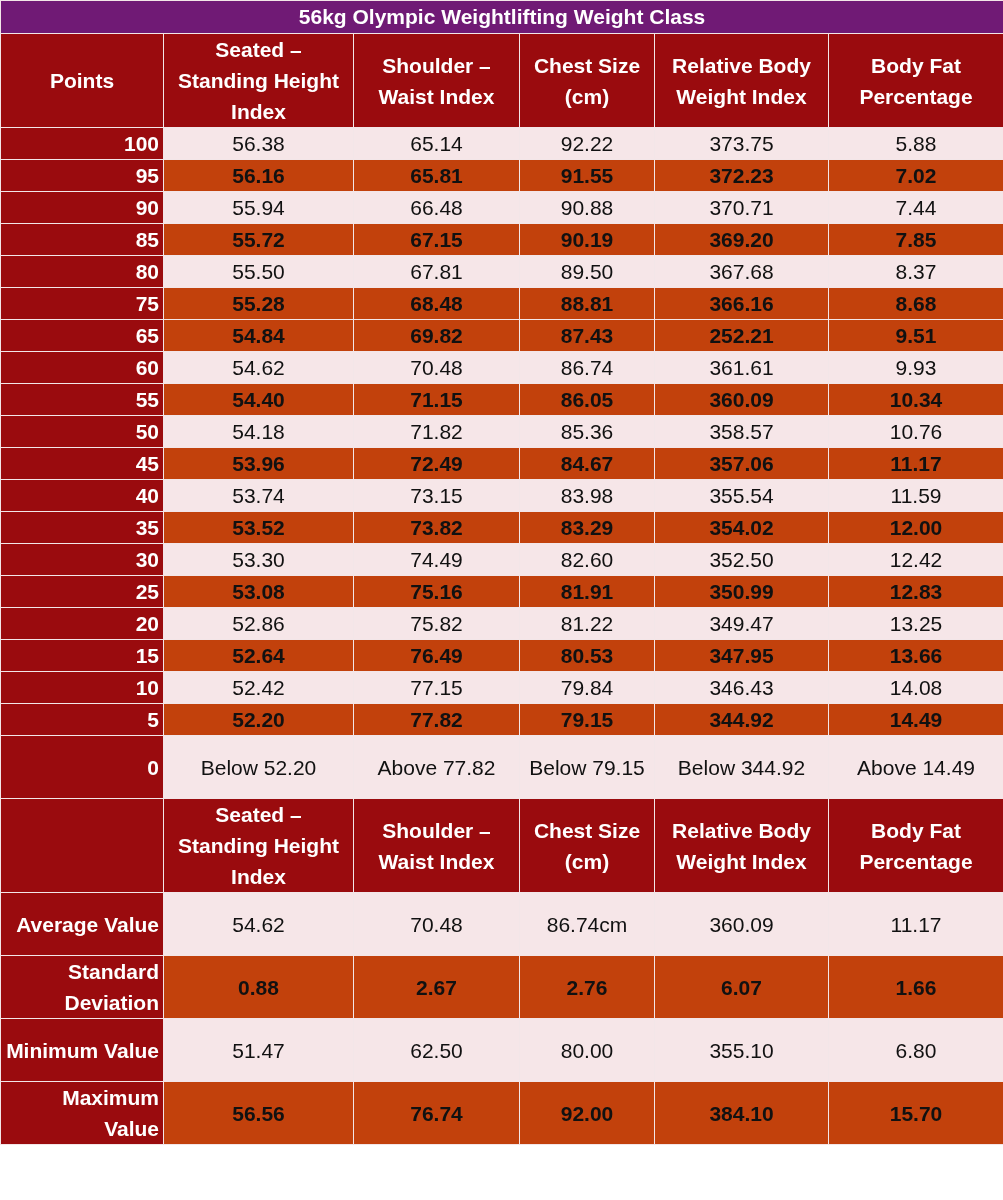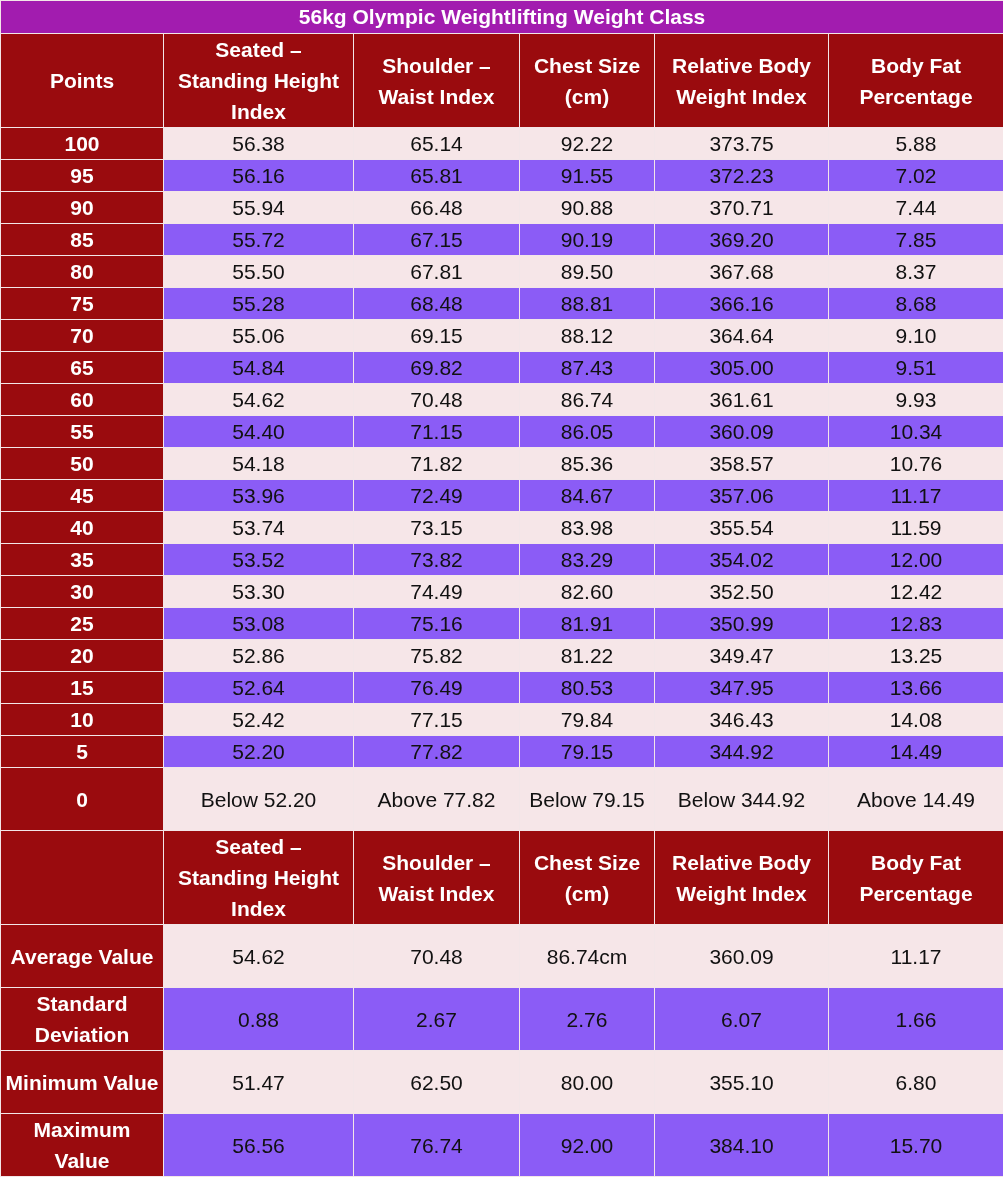--- a/index.html
+++ b/index.html
@@ -1,27 +1,27 @@
 <!DOCTYPE html>
 <html><head>
 <meta charset="utf-8">
 <style>
   html,body{margin:0;padding:0;background:#ffffff;}
   body{width:1003px;height:1200px;overflow:hidden;font-family:"Liberation Sans","DejaVu Sans",sans-serif;}
   table{border-collapse:collapse;width:1003px;table-layout:fixed;}
   td,th{border:1.5px solid #f3e6e8;text-align:center;vertical-align:middle;padding:0 4px;line-height:31px;}
-  .title{background:#a21caf;color:#fff;font-weight:bold;font-size:21px;height:32px;line-height:30px;}
+  .title{background:#701a75;color:#fff;font-weight:bold;font-size:21px;height:32px;line-height:30px;}
   .hdr{background:#9a0b0e;color:#fff;font-weight:bold;font-size:21px;line-height:31px;}
   .hdr.h1{height:92px;}
   .hdr.h2{height:92px;}
-  .pts{background:#9a0b0e;color:#fff;font-weight:bold;font-size:21px;}
+  .pts{background:#9a0b0e;color:#fff;font-weight:bold;font-size:21px;text-align:right;}
   tr.r td{height:31px;}
   td.val{font-size:21px;color:#111;}
   tr.light td.val{background:#f6e6e8;}
-  tr.dark td.val{background:#8b5cf6;}
+  tr.dark td.val{background:#c2410c;font-weight:bold;}
   tr.zero td{height:62px;}
   tr.stat td{height:62px;margin-top:48px;}
 </style>
 </head>
 <body>
 
 <table>
   <colgroup>
     <col style="width:163px">
       <col style="width:190px">
@@ -85,34 +85,26 @@
         <td class="val">8.37</td>
       </tr>
       <tr class="r dark">
         <td class="pts">75</td>
         <td class="val">55.28</td>
         <td class="val">68.48</td>
         <td class="val">88.81</td>
         <td class="val">366.16</td>
         <td class="val">8.68</td>
       </tr>
-      <tr class="r light">
-        <td class="pts">70</td>
-        <td class="val">55.06</td>
-        <td class="val">69.15</td>
-        <td class="val">88.12</td>
-        <td class="val">364.64</td>
-        <td class="val">9.10</td>
-      </tr>
       <tr class="r dark">
         <td class="pts">65</td>
         <td class="val">54.84</td>
         <td class="val">69.82</td>
         <td class="val">87.43</td>
-        <td class="val">305.00</td>
+        <td class="val">252.21</td>
         <td class="val">9.51</td>
       </tr>
       <tr class="r light">
         <td class="pts">60</td>
         <td class="val">54.62</td>
         <td class="val">70.48</td>
         <td class="val">86.74</td>
         <td class="val">361.61</td>
         <td class="val">9.93</td>
       </tr>

